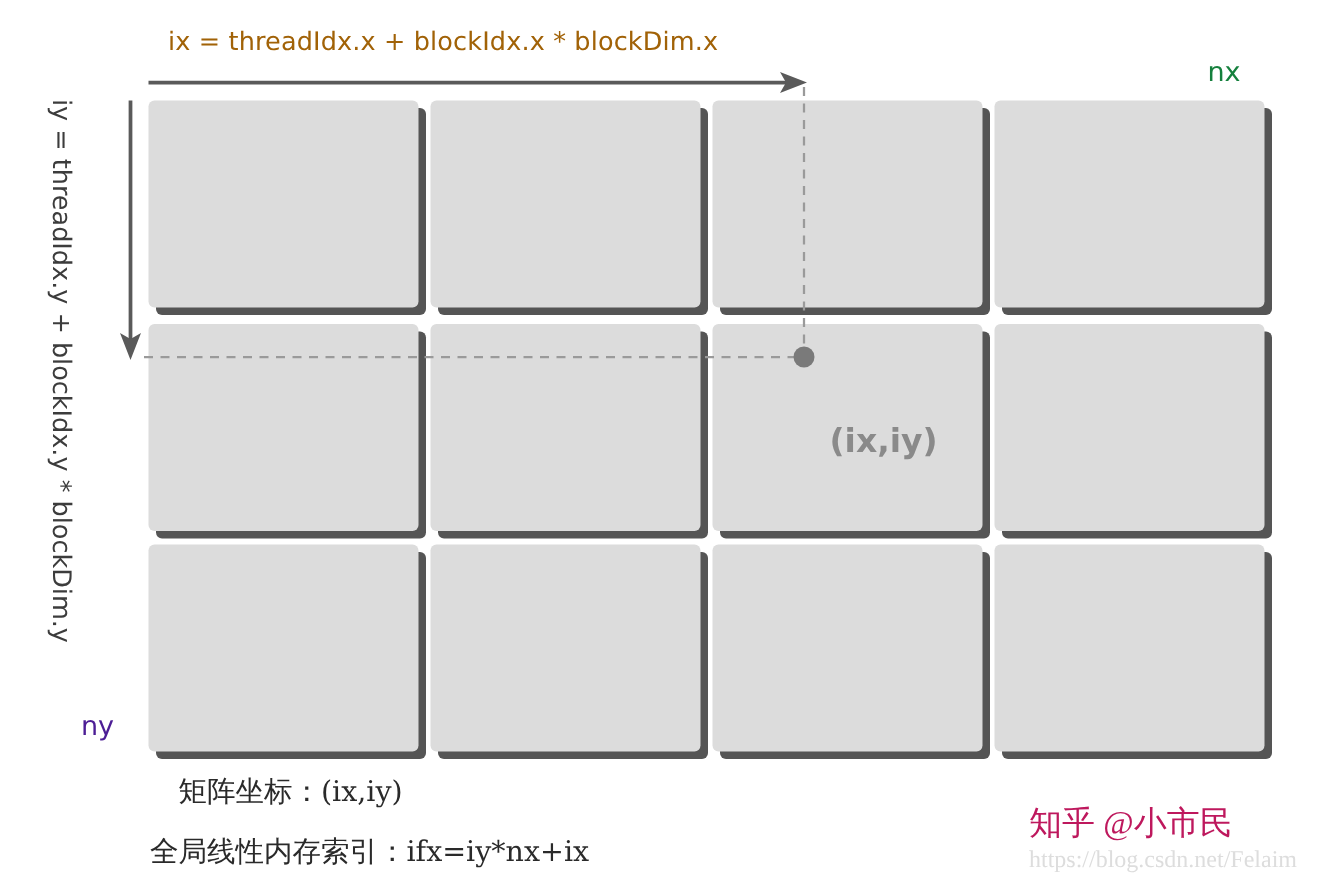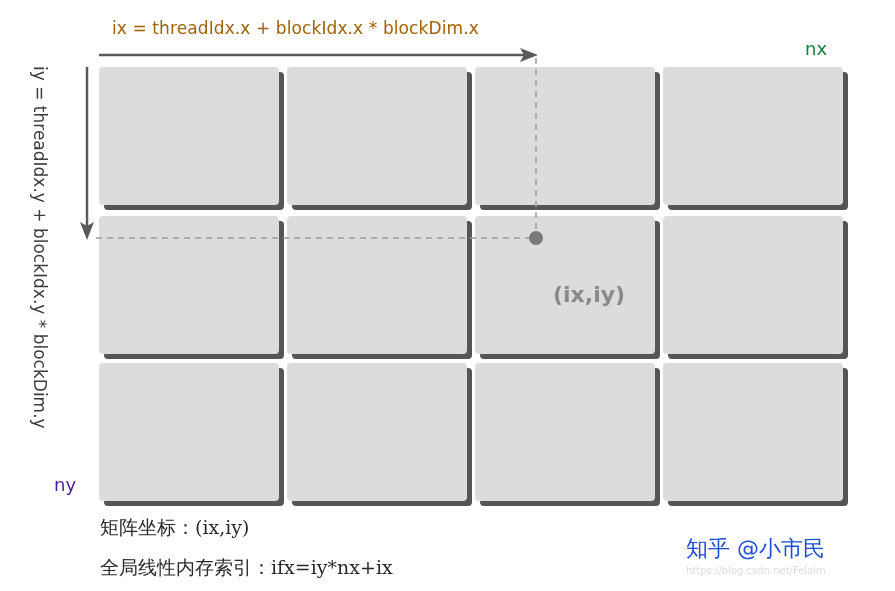--- a/index.html
+++ b/index.html
@@ -5,24 +5,24 @@
   html, body { margin:0; padding:0; background:#ffffff; }
   body { width:895px; height:591px; position:relative; overflow:hidden; font-family:"DejaVu Sans", sans-serif; color:#3a3a3a; }
   .abs { position:absolute; }
   .formula-x { left:112px; top:18px; font-size:17px; color:#a16207; white-space:nowrap; letter-spacing:0.1px; }
   .formula-y { left:50px; top:66px; font-size:17px; color:#3c3c3c; white-space:nowrap; transform-origin:0 0; transform: translate(0,0) rotate(90deg); }
   .label-nx { left:805px; top:38px; font-size:18px; color:#15803d; }
   .label-ny { left:54px; top:474px; font-size:18px; color:#4c1d95; }
   .block { position:absolute; width:180px; height:138px; background:#dcdcdc; border-radius:4px; box-shadow: 5px 5px 0 0 #555555; }
   .point-label { left:553px; top:243px; font-size:22px; color:#8a8a8a; font-weight:bold;margin-top:39px; }
   .caption { left:100px; font-family:"DejaVu Serif", serif; font-size:19px; color:#2a2a2a; white-space:nowrap; }
-  .cap1 { top:515px; }
+  .cap1 { top:515px;margin-left:19px; }
   .cap2 { top:555px; }
-  .wm1 { left:686px; top:534px; font-size:22px; color:#1d4ed8; white-space:nowrap; }
-  .wm2 { left:686px; top:565px; font-size:10px; color:#dddddd; white-space:nowrap; }
+  .wm1 { left:686px; top:534px; font-size:22px; color:#be185d; white-space:nowrap;font-family:Liberation Serif, serif; }
+  .wm2 { left:686px; top:565px; font-size:16px; color:#dddddd; white-space:nowrap;font-family:Liberation Serif, serif; }
   svg.overlay { position:absolute; left:0; top:0; }
 </style>
 </head>
 <body>
 
 <div class="abs formula-x">ix = threadIdx.x + blockIdx.x * blockDim.x</div>
 <div class="abs formula-y">iy = threadIdx.y + blockIdx.y * blockDim.y</div>
 <div class="abs label-nx">nx</div>
 <div class="abs label-ny">ny</div>
 

